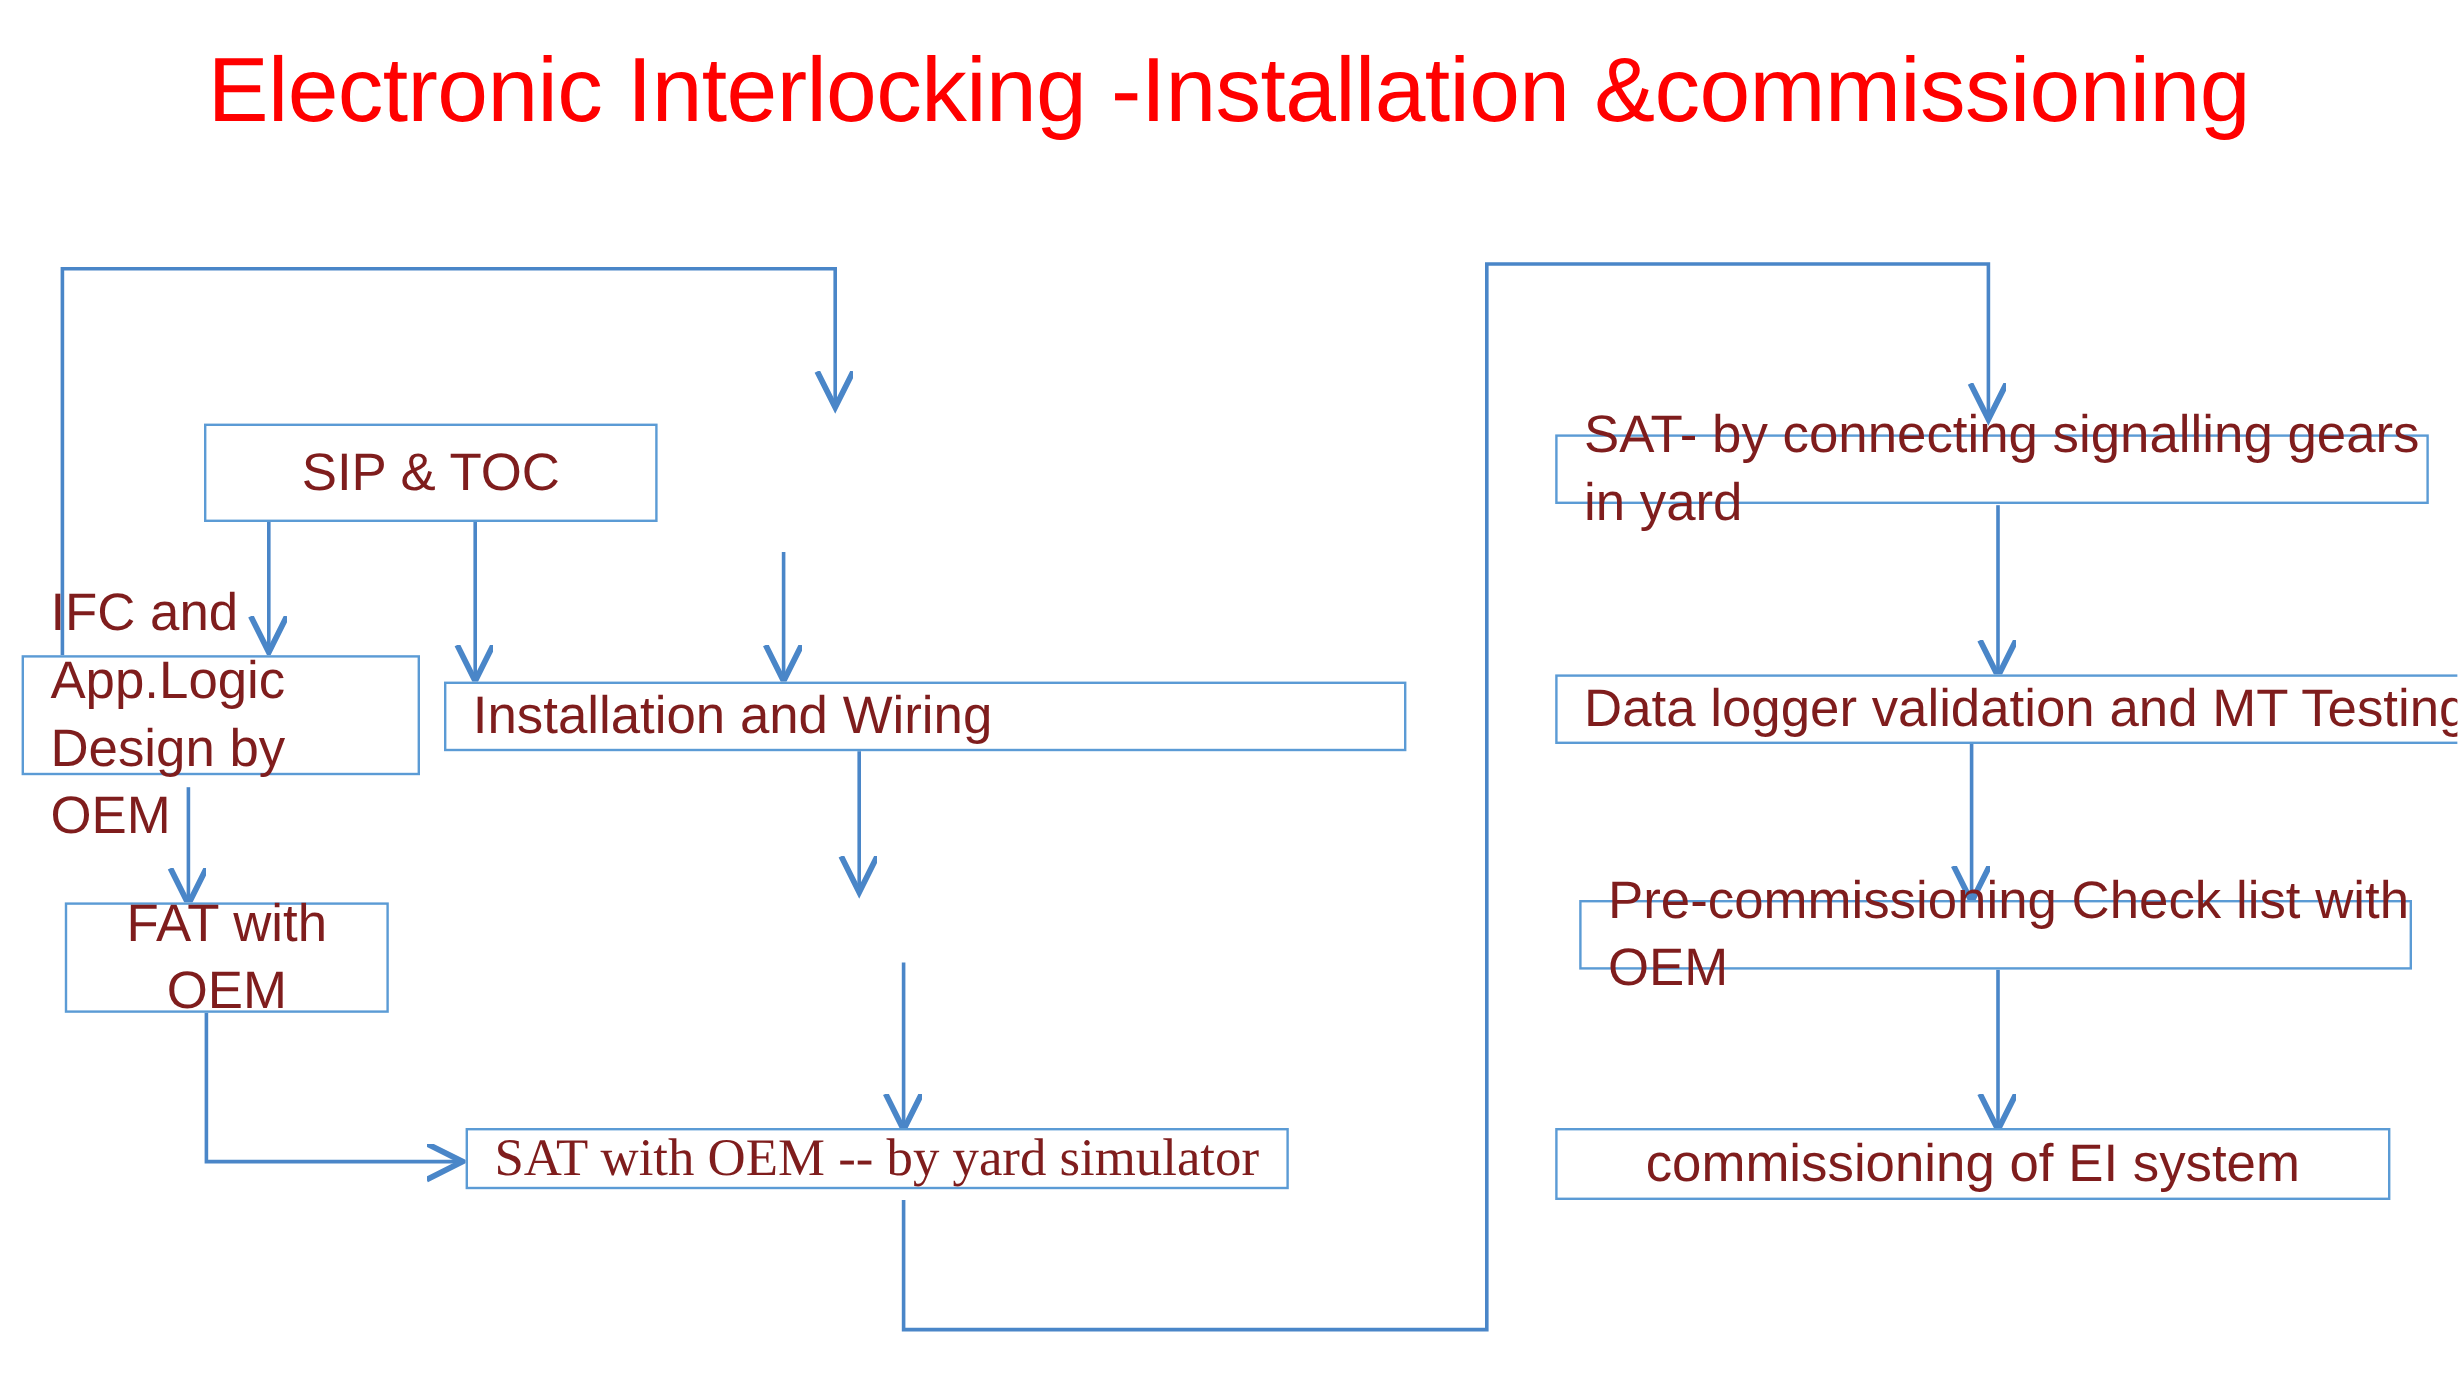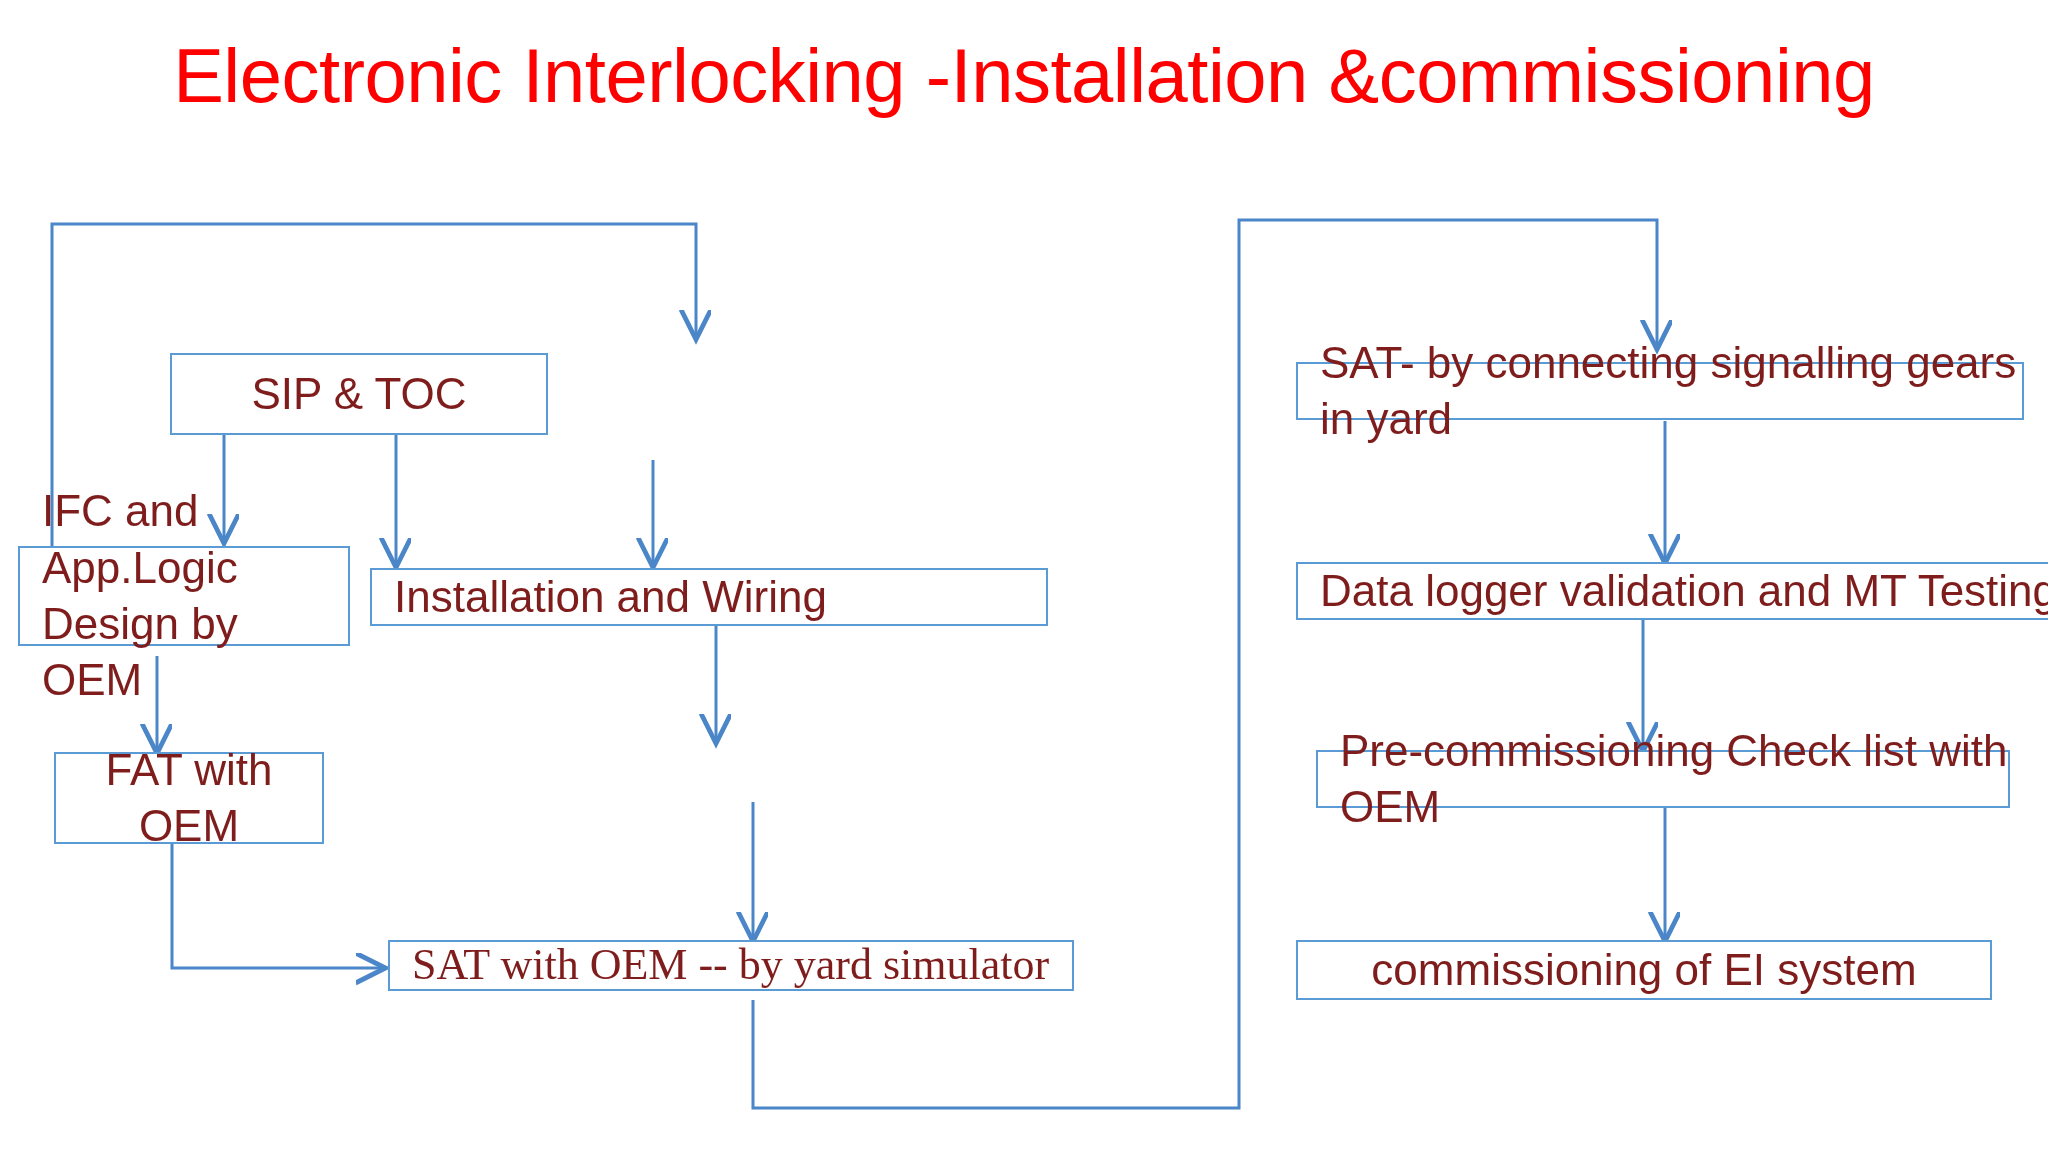--- a/index.html
+++ b/index.html
@@ -123,21 +123,21 @@
   <div class="node al-center" style="left:170px; top:353px; width:378px; height:82px;">
     <span class="txt">SIP &amp; TOC</span>
   </div>
 
 
   <div class="node al-leftpad" style="left:18px; top:546px; width:332px; height:100px;">
     <span class="txt">IFC and App.Logic
 Design by OEM</span>
   </div>
 
-  <div class="node al-leftpad" style="left:370px; top:568px; width:678px; height:58px;">
+  <div class="node al-leftpad" style="left:370px; top:568px; width:802px; height:58px;">
     <span class="txt">Installation  and Wiring</span>
   </div>
 
   <div class="node al-center" style="left:54px; top:752px; width:270px; height:92px;">
     <span class="txt">FAT with
 OEM</span>
   </div>
 
 
   <div class="node al-leftpad" style="left:388px; top:940px; width:686px; height:51px;font-family:Liberation Serif, serif;">

